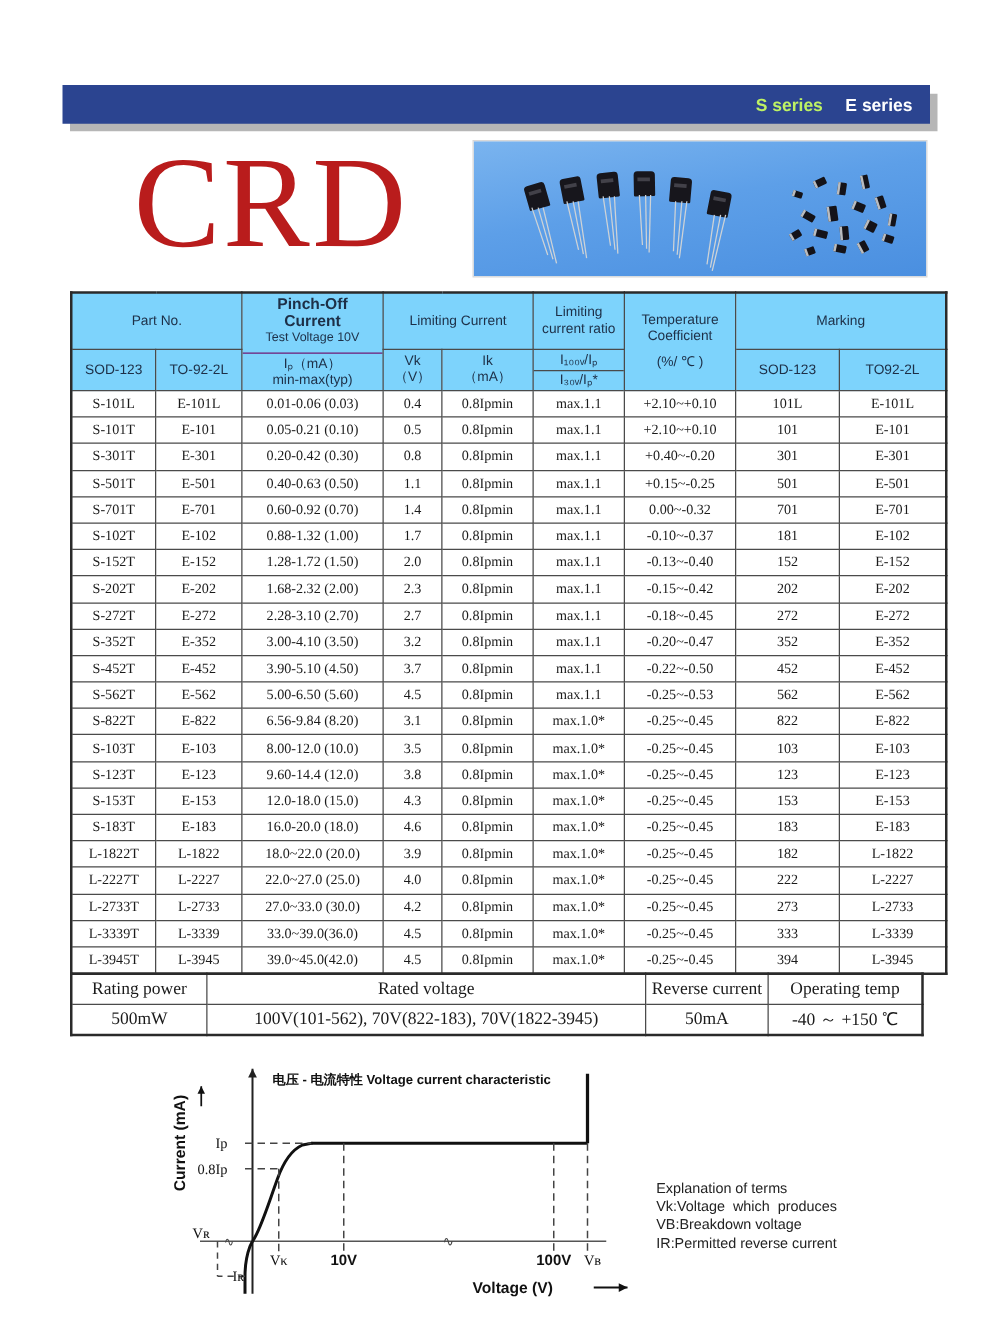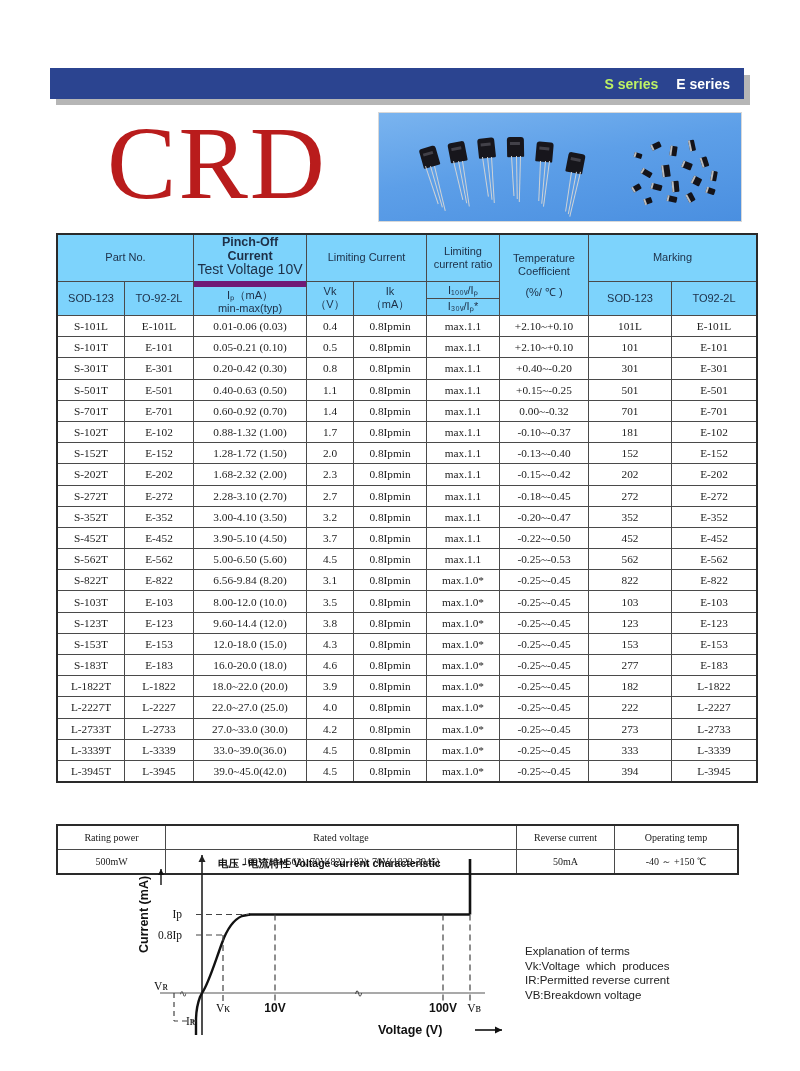--- a/index.html
+++ b/index.html
@@ -40,25 +40,25 @@
   .tbl td,.tbl th{border:1px solid #4a4a4a;text-align:center;vertical-align:middle;padding:0;}
   .tbl thead td{background:#7dd3fc;font-family:"Liberation Sans", sans-serif;
                 color:#1d2f47;font-size:11px;line-height:13px;}
   .tbl tbody td{height:20.2px;background:#ffffff;font-size:11.3px;}
   .outer{border:2px solid #2a2a2a;}
   .w1{width:66px}.w2{width:68px}.w3{width:112px}.w4{width:46px}.w5{width:72px}
   .w6{width:72px}.w7{width:88px}.w8{width:82px}.w9{width:84px}
   .ratio-top{border-bottom:1px solid #4a4a4a;padding:1px 0;}
   .ratio-bot{padding:1px 0;}
   .po-big{font-size:12.5px;font-weight:bold;line-height:14px;}
-  .po-small{font-size:14px;text-align:center;}
+  .po-small{font-size:10px;text-align:center;}
 
   
-  .rtbl{position:absolute;left:56px;top:824px;border-collapse:collapse;
-        font-family:"Liberation Serif", serif;font-size:10px;color:#1a1a1a;}
+  .rtbl{position:absolute;left:56px;top:778px;border-collapse:collapse;
+        font-family:"Liberation Serif", serif;font-size:14px;color:#1a1a1a;}
   .rtbl td{border:1px solid #4a4a4a;text-align:center;height:21px;}
   .rw1{width:105px}.rw2{width:348px}.rw3{width:95px}.rw4{width:120px}
 
   
   .graph{position:absolute;left:130px;top:845px;width:380px;height:195px;}
   .expl{position:absolute;left:525px;top:944px;width:250px;
         font-family:"Liberation Sans", sans-serif;font-size:11.5px;
         color:#222;line-height:14.6px;}
   .expl div{white-space:pre;}
 </style>
@@ -166,21 +166,21 @@
   </div>
 
 <table class="tbl outer">
   <thead>
     <tr>
       <td class="w1" colspan="2" style="height:44px">Part No.</td>
       <td class="w3" rowspan="2">
         <div class="po-big">Pinch-Off</div>
         <div class="po-big">Current</div>
         <div class="po-small">Test Voltage 10V</div>
-        <div style="border-top:6px solid #701a75;margin-top:5px;padding-top:2px">
+        <div style="border-top:1px solid #701a75;margin-top:5px;padding-top:2px">
           <div>Iₚ（mA）</div>
           <div>min-max(typ)</div>
         </div>
       </td>
       <td colspan="2">Limiting Current</td>
       <td class="w6">
         <div>Limiting</div>
         <div>current ratio</div>
       </td>
       <td class="w7" rowspan="2">
@@ -387,21 +387,21 @@
         <td>E-153</td>
       </tr>
       <tr>
         <td>S-183T</td>
         <td>E-183</td>
         <td>16.0-20.0 (18.0)</td>
         <td>4.6</td>
         <td>0.8Ipmin</td>
         <td>max.1.0*</td>
         <td>-0.25~-0.45</td>
-        <td>277</td>
+        <td>183</td>
         <td>E-183</td>
       </tr>
       <tr>
         <td>L-1822T</td>
         <td>L-1822</td>
         <td>18.0~22.0 (20.0)</td>
         <td>3.9</td>
         <td>0.8Ipmin</td>
         <td>max.1.0*</td>
         <td>-0.25~-0.45</td>
@@ -513,14 +513,14 @@
     <text x="344" y="167" font-size="11.5" fill="#111" font-family="Liberation Serif, serif" text-anchor="middle">Vʙ</text>
 
     <text x="248" y="189" font-size="12.5" fill="#111" font-family="Liberation Sans, sans-serif" font-weight="bold">Voltage (V)</text>
     <line x1="345" y1="185" x2="372" y2="185" stroke="#111" stroke-width="1.6"></line>
     <path d="M372 185 l-7 -3.5 v7 z" fill="#111"></path>
   </svg>
 </div>
 
 <div class="expl">
   <div>Explanation of terms</div>
-  <div id="expl-lines"><div>Vk:Voltage  which  produces</div><div>IR:Permitted reverse current</div><div>VB:Breakdown voltage</div></div>
+  <div id="expl-lines"><div>Vk:Voltage  which  produces</div><div>VB:Breakdown voltage</div><div>IR:Permitted reverse current</div></div>
 </div>
 
 </body></html>

